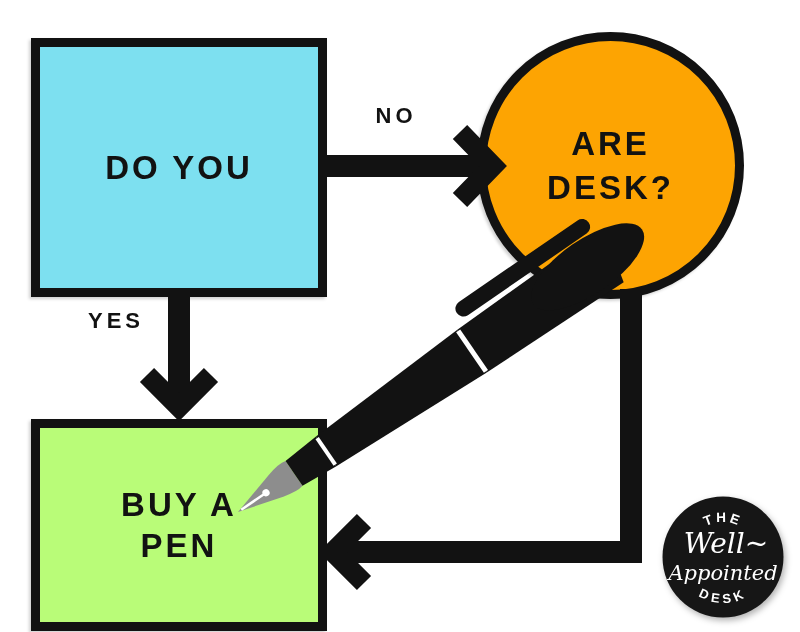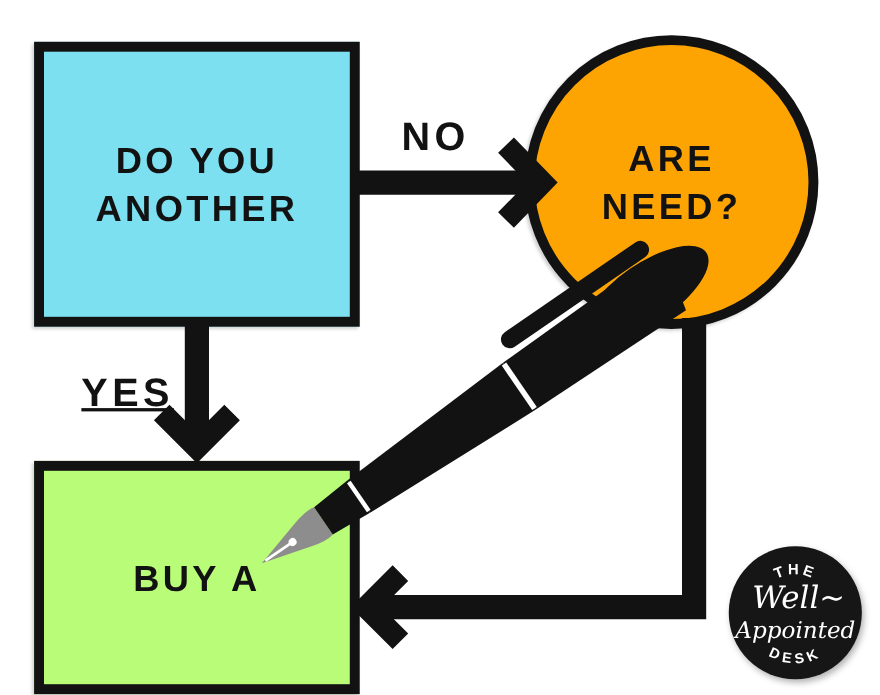--- a/index.html
+++ b/index.html
@@ -26,24 +26,24 @@
   .node-text span{
     display:block;
     font-weight:800;font-size:33px;line-height:44px;
     letter-spacing:3px;color:var(--ink,#111);
   }
   .action-box .node-text span{line-height:41px;}
 
   
   .edge-label{
     position:absolute;width:110px;text-align:center;
-    font-weight:800;font-size:36px;letter-spacing:4px;color:var(--ink,#111);
+    font-weight:800;font-size:22px;letter-spacing:4px;color:var(--ink,#111);
   }
   .no-label{left:341px;top:103px;}
-  .yes-label{left:61px;top:336px;text-decoration:underline;}
+  .yes-label{left:61px;top:308px;}
 
   
   .overlay{position:absolute;left:0;top:0;width:800px;height:632px;}
   .edge{stroke:var(--ink,#111);fill:none;}
   .ink{fill:var(--ink,#111);}
   .nib{fill:var(--nib,#8d8d8d);}
   .gapline{stroke:var(--background,#fff);fill:none;}
   .gapfill{fill:var(--background,#fff);}
 
   
@@ -56,34 +56,34 @@
   .badge-script{fill:var(--badge-text,#fff);font-family:"DejaVu Serif","Liberation Serif",serif;font-style:italic;}
 </style>
 </head>
 <body>
 
 <div class="stage">
 
   <div class="node question-box">
     <div class="node-text">
       <span>DO YOU</span>
-      <span>ANOTHER</span>
     </div>
   </div>
 
   <div class="node decision-circle">
     <div class="node-text">
       <span>ARE</span>
-      <span>NEED?</span>
+      <span>DESK?</span>
     </div>
   </div>
 
   <div class="node action-box">
     <div class="node-text">
       <span>BUY A</span>
+      <span>PEN</span>
     </div>
   </div>
 
   <div class="edge-label no-label">NO</div>
   <div class="edge-label yes-label">YES</div>
 
   <svg class="overlay" viewBox="0 0 800 632">
 
     <g>
       <line class="edge" x1="326" y1="166" x2="486" y2="166" stroke-width="22"></line>

